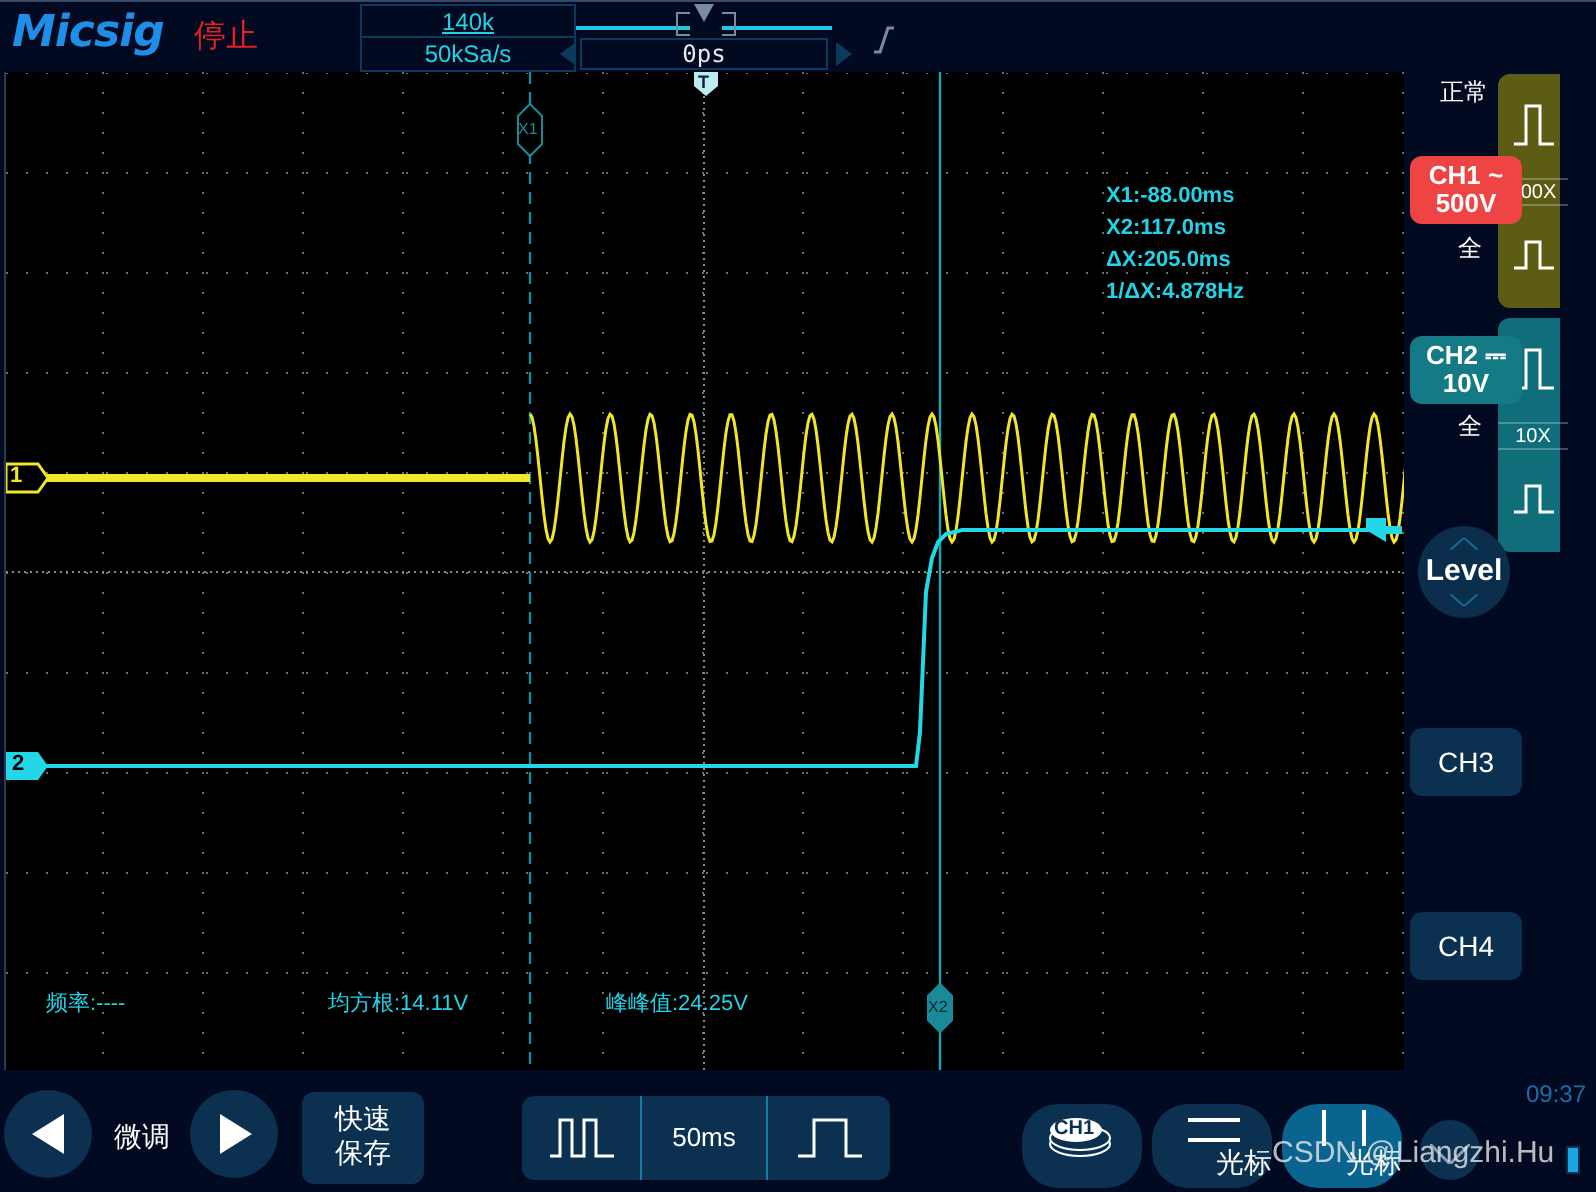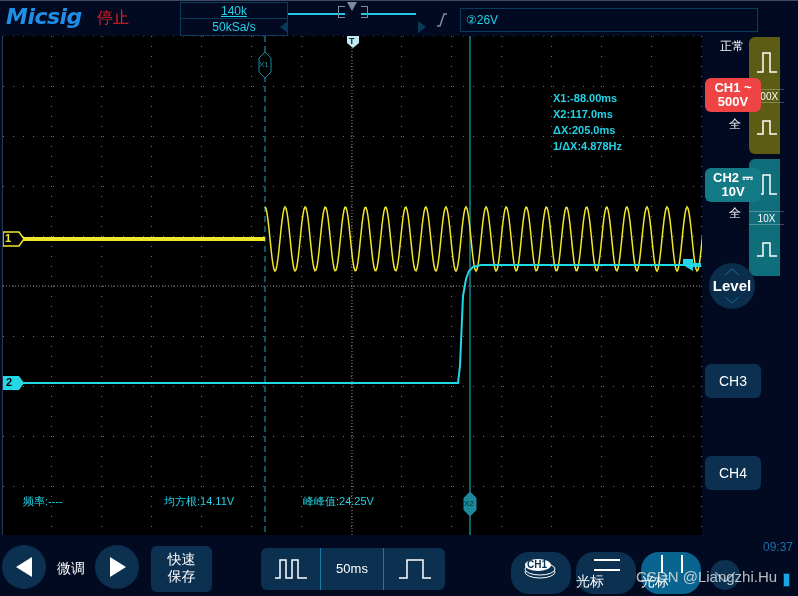--- a/index.html
+++ b/index.html
@@ -51,21 +51,21 @@
   .bottombar { position: absolute; left: 0; top: 535px; width: 798px; height: 61px; background: #020a22; }
   .circle-btn { position: absolute; top: 10px; width: 44px; height: 44px; border-radius: 22px; background: #0c3050; }
   .circle-btn svg { position: absolute; left: 14px; top: 12px; }
   .fine-label { position: absolute; left: 57px; top: 25px; font-size: 14px; color: #fff; }
   .qsave { position: absolute; left: 151px; top: 11px; width: 61px; height: 46px; border-radius: 6px; background: #0c3050; color: #fff; font-size: 14px; text-align: center; line-height: 17px; padding-top: 5px; }
   .tb-group { position: absolute; left: 261px; top: 13px; width: 184px; height: 42px; border-radius: 6px; background: #0c3050; }
   .tb-group .seg { position: absolute; top: 0; height: 42px; }
   .tb-group .sep { position: absolute; top: 0; width: 1px; height: 42px; background: #1a7aa6; }
   .tb-val { left: 60px; width: 62px; text-align: center; line-height: 42px; color: #fff; font-size: 13px; }
   .bbtn { position: absolute; top: 17px; width: 60px; height: 42px; border-radius: 18px; background: #0c3050; color: #fff; }
-  .bbtn .lbl { position: absolute; left: 0; bottom: 3px; width: 60px; text-align: left; font-size: 14px; }
+  .bbtn .lbl { position: absolute; left: 0; bottom: 3px; width: 60px; text-align: right; font-size: 14px; }
   .active { background: #0a6490 !important; }
   .collapse-btn { position: absolute; left: 710px; top: 25px; width: 30px; height: 30px; border-radius: 15px; background: #0c3050; }
   .clock { position: absolute; left: 763px; top: 5px; font-size: 12px; color: #1a6ea6; }
   .battery { position: absolute; left: 783px; top: 38px; width: 7px; height: 14px; background: #1aa6e6; border: 1px solid #0c3050; }
   .watermark { position: absolute; left: 636px; top: 33px; font-size: 15px; color: rgba(230,230,230,0.8); white-space: nowrap; }
 </style>
 </head>
 <body>
 
 <div class="screen">
@@ -74,27 +74,25 @@
     <div class="logo">Micsig</div>
     <div class="run-state">停止</div>
     <div class="acq-box">
       <div class="row1">140k</div>
       <div>50kSa/s</div>
     </div>
     <div class="tb-slider"></div>
     <div class="tb-bracket"></div>
     <div class="tb-marker"></div>
     <div class="tb-left"></div>
+    <div class="tb-offset">0ps</div>
     <div class="tb-right"></div>
     <svg class="trig-edge" viewBox="0 0 10 14">
         <polyline points="0,13 3,13 7,1 10,1" fill="none" stroke="#7a8aa0" stroke-width="1.5"></polyline>
       </svg>
-    <div class="trig-box">
-      <span class="trig-level">②26V</span>
-    </div>
   </div>
 
   <div class="plot">
     <svg width="700" height="499">
       <defs>
         <pattern id="dots" x="0" y="0" width="50" height="10" patternUnits="userSpaceOnUse">
           <rect x="48" y="0" width="1" height="1" fill="#7a7a7a"></rect>
         </pattern>
         <pattern id="hdots" x="0" y="0" width="10" height="50" patternUnits="userSpaceOnUse">
           <rect x="0" y="0" width="1" height="1" fill="#7a7a7a"></rect>

